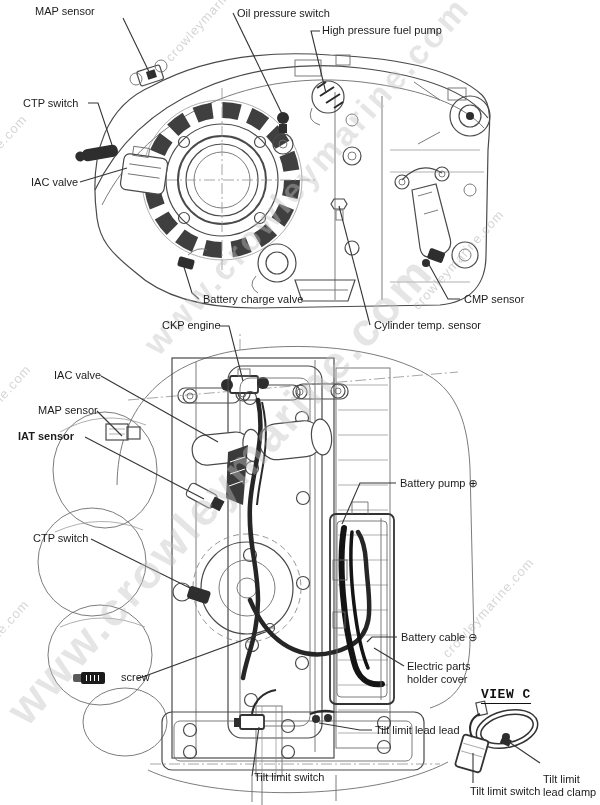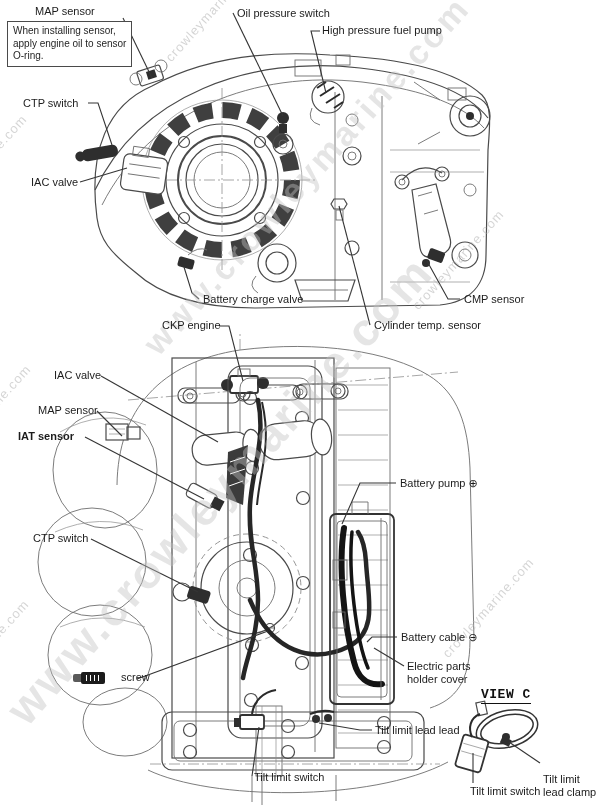--- a/index.html
+++ b/index.html
@@ -310,25 +310,20 @@
     <span class="wm" style="left:168px; top:52px;">crowleymarine.com</span>
     <span class="wm" style="left:415px; top:300px;">crowleymarine.com</span>
     <span class="wm" style="left:-58px; top:455px;">crowleymarine.com</span>
     <span class="wm" style="left:-60px; top:690px;">crowleymarine.com</span>
     <span class="wm" style="left:445px; top:648px;">crowleymarine.com</span>
   </div>
 
   <div class="lbl-layer">
 
     <div class="lbl" style="left:35px; top:5px;">MAP sensor</div>
-    <div class="note-box" style="left:7px; top:21px;">
-      <div>When installing sensor,</div>
-      <div>apply engine oil to sensor</div>
-      <div>O-ring.</div>
-    </div>
     <div class="lbl" style="left:226px; top:7px;margin-left:11px;">Oil pressure switch</div>
     <div class="lbl" style="left:322px; top:24px;">High pressure fuel pump</div>
     <div class="lbl" style="left:23px; top:97px;">CTP switch</div>
     <div class="lbl" style="left:31px; top:176px;">IAC valve</div>
     <div class="lbl" style="left:203px; top:293px;">Battery charge valve</div>
     <div class="lbl" style="left:162px; top:319px;">CKP engine</div>
     <div class="lbl" style="left:374px; top:319px;">Cylinder temp. sensor</div>
     <div class="lbl" style="left:464px; top:293px;">CMP sensor</div>
 
     <div class="lbl" style="left:54px; top:369px;">IAC valve</div>

